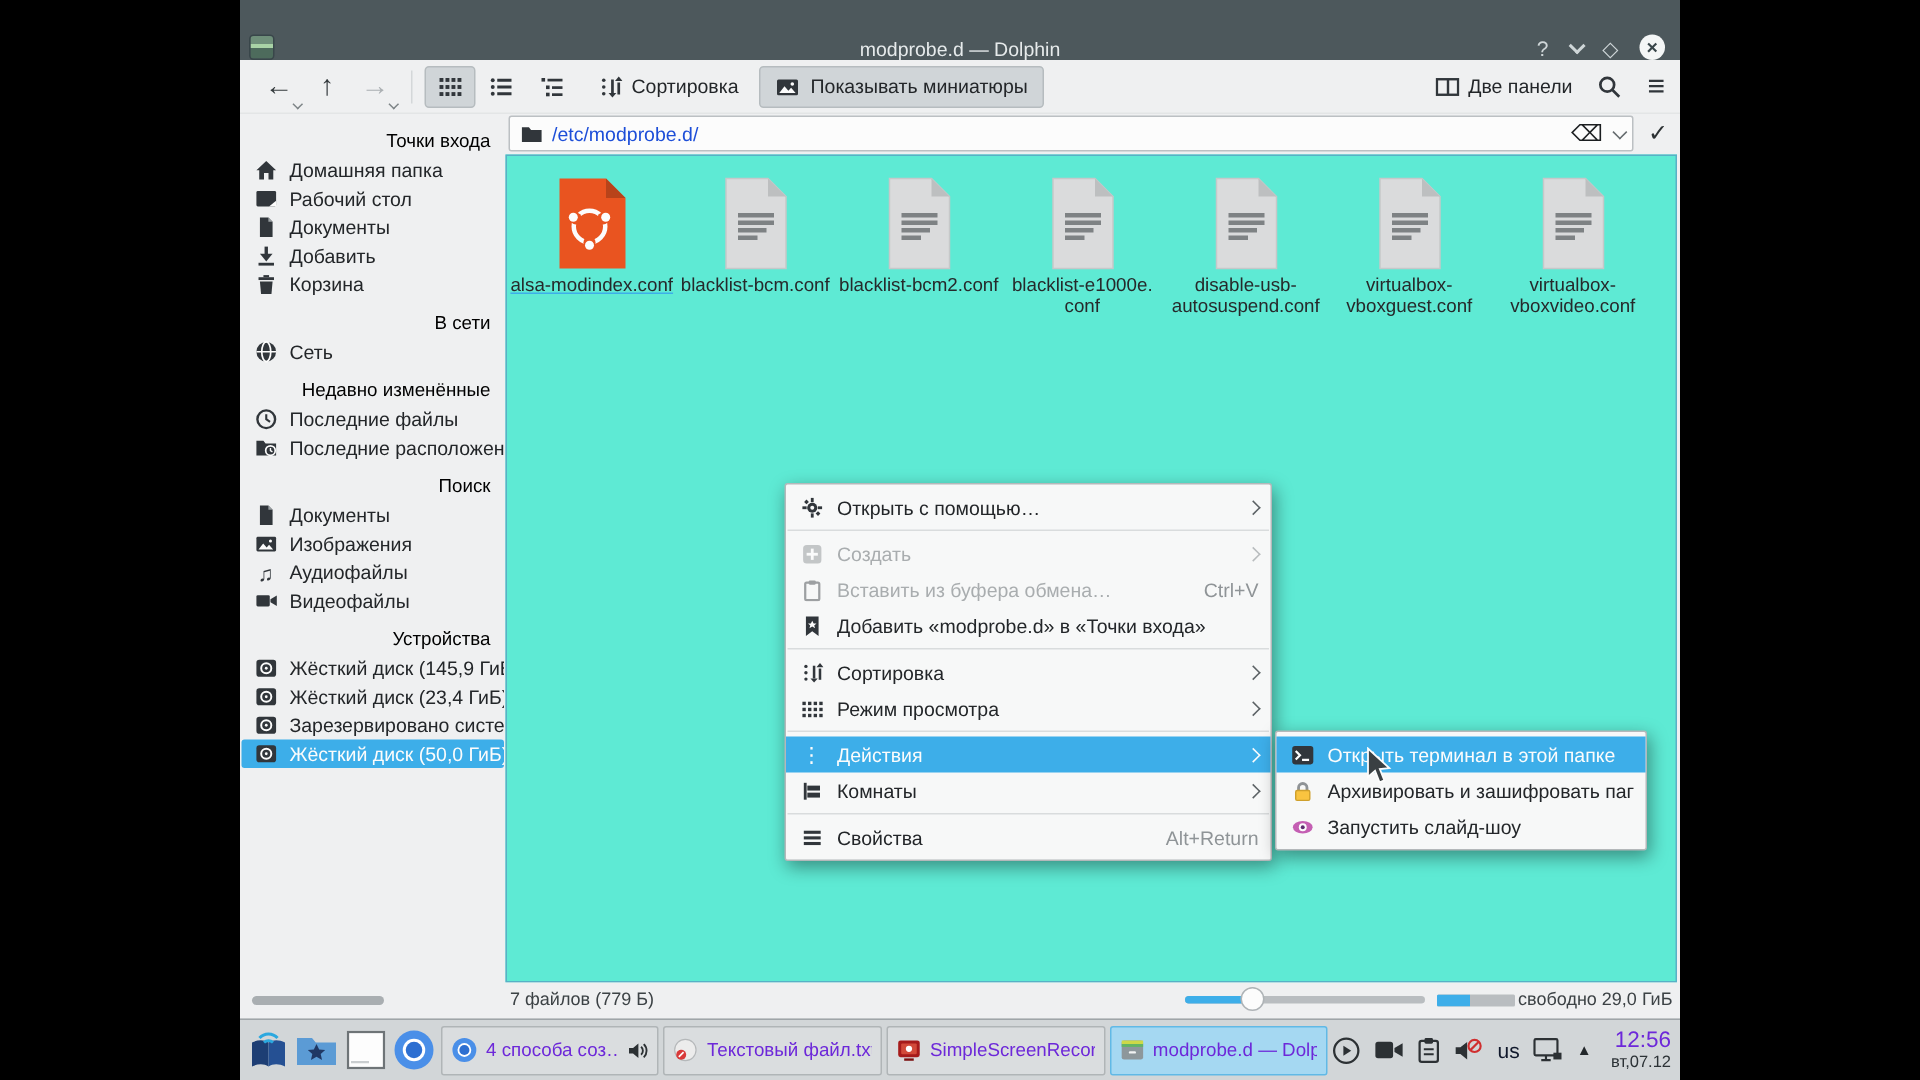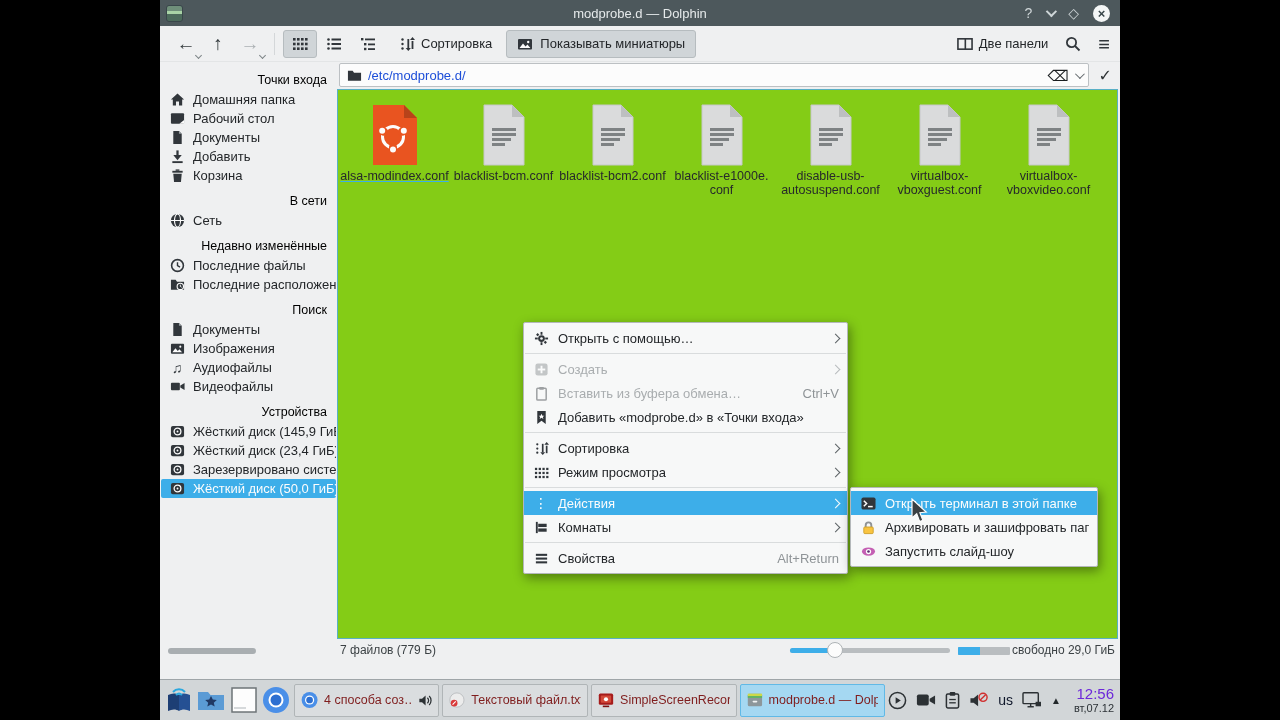--- a/index.html
+++ b/index.html
@@ -3,21 +3,21 @@
 <meta charset="utf-8">
 <style>
   html,body{margin:0;padding:0;background:#000;}
   *{box-sizing:border-box;}
   body{font-family:"Liberation Sans","DejaVu Sans",sans-serif;font-size:13px;color:#232629;}
   .stage{position:relative;width:1280px;height:720px;background:#000;overflow:hidden;}
   .desktop{position:absolute;left:160px;top:0;width:960px;height:720px;background:#eff0f1;}
 
   
   .window{position:absolute;left:0;top:0;width:960px;height:679px;background:#eff0f1;display:flex;flex-direction:column;}
-  .titlebar{height:26px;background:#4d585c;display:flex;align-items:center;color:#dde1e2;position:relative;flex:0 0 auto;}
+  .titlebar{height:40px;background:#4d585c;display:flex;align-items:flex-end;color:#dde1e2;position:relative;flex:0 0 auto;}
   .tb-appicon{width:17px;height:17px;margin-left:6px;border-radius:3px;background:linear-gradient(#6f8f7a 0 35%,#a9d3a6 35% 55%,#4d6b5c 55% 100%);border:1px solid #39464a;}
   .tb-title{position:absolute;left:0;right:0;text-align:center;font-size:13px;color:#e6eaeb;pointer-events:none;}
   .tb-btns{margin-left:auto;display:flex;align-items:center;gap:14px;padding-right:10px;z-index:2;}
   .tb-btn{color:#cfd6d8;font-size:14px;line-height:1;cursor:default;}
   .tb-chev{width:8px;height:8px;display:inline-block;border-right:2px solid #cfd6d8;border-bottom:2px solid #cfd6d8;transform:rotate(45deg) translateY(-2px);}
   .tb-close{width:17px;height:17px;border-radius:50%;background:#f4f6f6;color:#39464a;display:flex;align-items:center;justify-content:center;font-size:13px;font-weight:bold;}
 
   
   .toolbar{height:36px;background:#eff0f1;display:flex;align-items:center;padding:0 10px;flex:0 0 auto;border-bottom:1px solid #e3e5e6;}
   .nav-arrow{font-size:19px;color:#343a3d;width:32px;text-align:center;position:relative;line-height:1;}
@@ -41,28 +41,28 @@
   .side-item.sel{background:#3daee9;color:#fcfcfc;}
   .side-item .icon16{flex:0 0 16px;}
   .rightcol{flex:1 1 auto;display:flex;flex-direction:column;min-width:0;}
   .urlrow{height:27px;display:flex;align-items:center;padding:1px 4px 2px 2px;gap:6px;}
   .urlbox{flex:1 1 auto;height:24px;background:#fcfcfc;border:1px solid #bcc0c3;border-radius:2px;display:flex;align-items:center;padding:0 6px;gap:6px;}
   .urlpath{flex:1 1 auto;color:#1d4ed8;}
   .clear-glyph{font-size:15px;color:#1b1e20;line-height:1;}
   .chev-down{width:7px;height:7px;border-right:1.6px solid #646a6d;border-bottom:1.6px solid #646a6d;transform:rotate(45deg) translateY(-2px);}
   .url-check{font-size:16px;color:#2c3133;padding:0 4px;}
 
-  .fileview{flex:1 1 auto;background:#84cc16;border:1px solid #59b0c6;margin:0 2px 0 0;position:relative;overflow:hidden;}
+  .fileview{flex:1 1 auto;background:#5eead4;border:1px solid #59b0c6;margin:0 2px 0 0;position:relative;overflow:hidden;}
   .files{display:flex;padding:14px 2px 0 2px;}
   .file{width:109px;display:flex;flex-direction:column;align-items:center;flex:0 0 109px;}
   .file-label{margin-top:3px;font-size:12.5px;text-align:center;white-space:pre-line;line-height:14px;color:#26292b;}
   .file-label.hovered{text-decoration:underline;text-decoration-color:#3daee9;}
 
   
-  .statusbar{height:40px;flex:0 0 auto;background:#eff0f1;position:relative;display:flex;align-items:center;font-size:12px;color:#3c4245;}
+  .statusbar{height:24px;flex:0 0 auto;background:#eff0f1;position:relative;display:flex;align-items:center;font-size:12px;color:#3c4245;}
   .side-scroll{position:absolute;left:8px;top:9px;width:88px;height:6px;border-radius:3px;background:#a9aeb1;}
   .status-count{position:absolute;left:180px;top:4px;}
   .zoom-slider{position:absolute;left:630px;top:9px;width:160px;height:5px;border-radius:2.5px;background:#b9bdc0;}
   .zoom-fill{position:absolute;left:0;top:0;height:5px;width:45px;border-radius:2.5px;background:#3daee9;}
   .zoom-knob{position:absolute;left:37px;top:-6px;width:16px;height:16px;border-radius:50%;background:#fcfcfc;border:1px solid #aeb3b6;}
   .cap-bar{position:absolute;left:798px;top:8px;width:52px;height:8px;background:#b9bdc0;border-radius:1px;overflow:hidden;}
   .cap-fill{width:42%;height:100%;background:#3daee9;}
   .status-free{position:absolute;right:5px;top:4px;}
 
   
@@ -78,21 +78,21 @@
   .menu-item.hl .mi-arrow{border-color:#fcfcfc;}
   .menu-item.disabled .mi-arrow{border-color:#b8bcbe;}
   .menu-sep{height:1px;background:#d9dcdd;margin:3px 1px;}
   .icon16{width:16px;height:16px;display:inline-flex;align-items:center;justify-content:center;flex:0 0 16px;}
   .glyph-icon{font-size:14px;line-height:1;color:#31363b;}
   .menu-item.disabled .glyph-icon,.menu-item.disabled svg{opacity:.45;}
 
   
   .taskbar{position:absolute;left:0;top:679px;width:960px;height:41px;background:#d2d6d8;border-top:1px solid #9fa5a8;display:flex;align-items:center;padding:0 4px;gap:3px;}
   .launcher{width:30px;height:32px;display:flex;align-items:center;justify-content:center;}
-  .task{width:148px;height:33px;background:#dadddf;border:1px solid #b0b5b7;border-radius:2px;display:flex;align-items:center;gap:6px;padding:0 6px;font-size:12.5px;color:#7f1d1d;overflow:hidden;}
+  .task{width:148px;height:33px;background:#dadddf;border:1px solid #b0b5b7;border-radius:2px;display:flex;align-items:center;gap:6px;padding:0 6px;font-size:12.5px;color:#6d28d9;overflow:hidden;}
   .task .tlabel{white-space:nowrap;overflow:hidden;flex:1 1 auto;}
   .task.active{background:#a5d8f2;border-color:#61b9e6;}
   .tray{margin-left:auto;display:flex;align-items:center;gap:9px;padding-right:2px;}
   .kb-layout{font-size:14px;color:#0f172a;}
   .tray-caret{font-size:10px;color:#23282b;}
   .clock{text-align:right;line-height:1.1;margin-left:4px;}
   .clock .time{font-size:15px;color:#6d28d9;}
   .clock .date{font-size:11px;color:#2c3236;}
 
   .cursor{position:absolute;left:750px;top:498px;z-index:40;}

